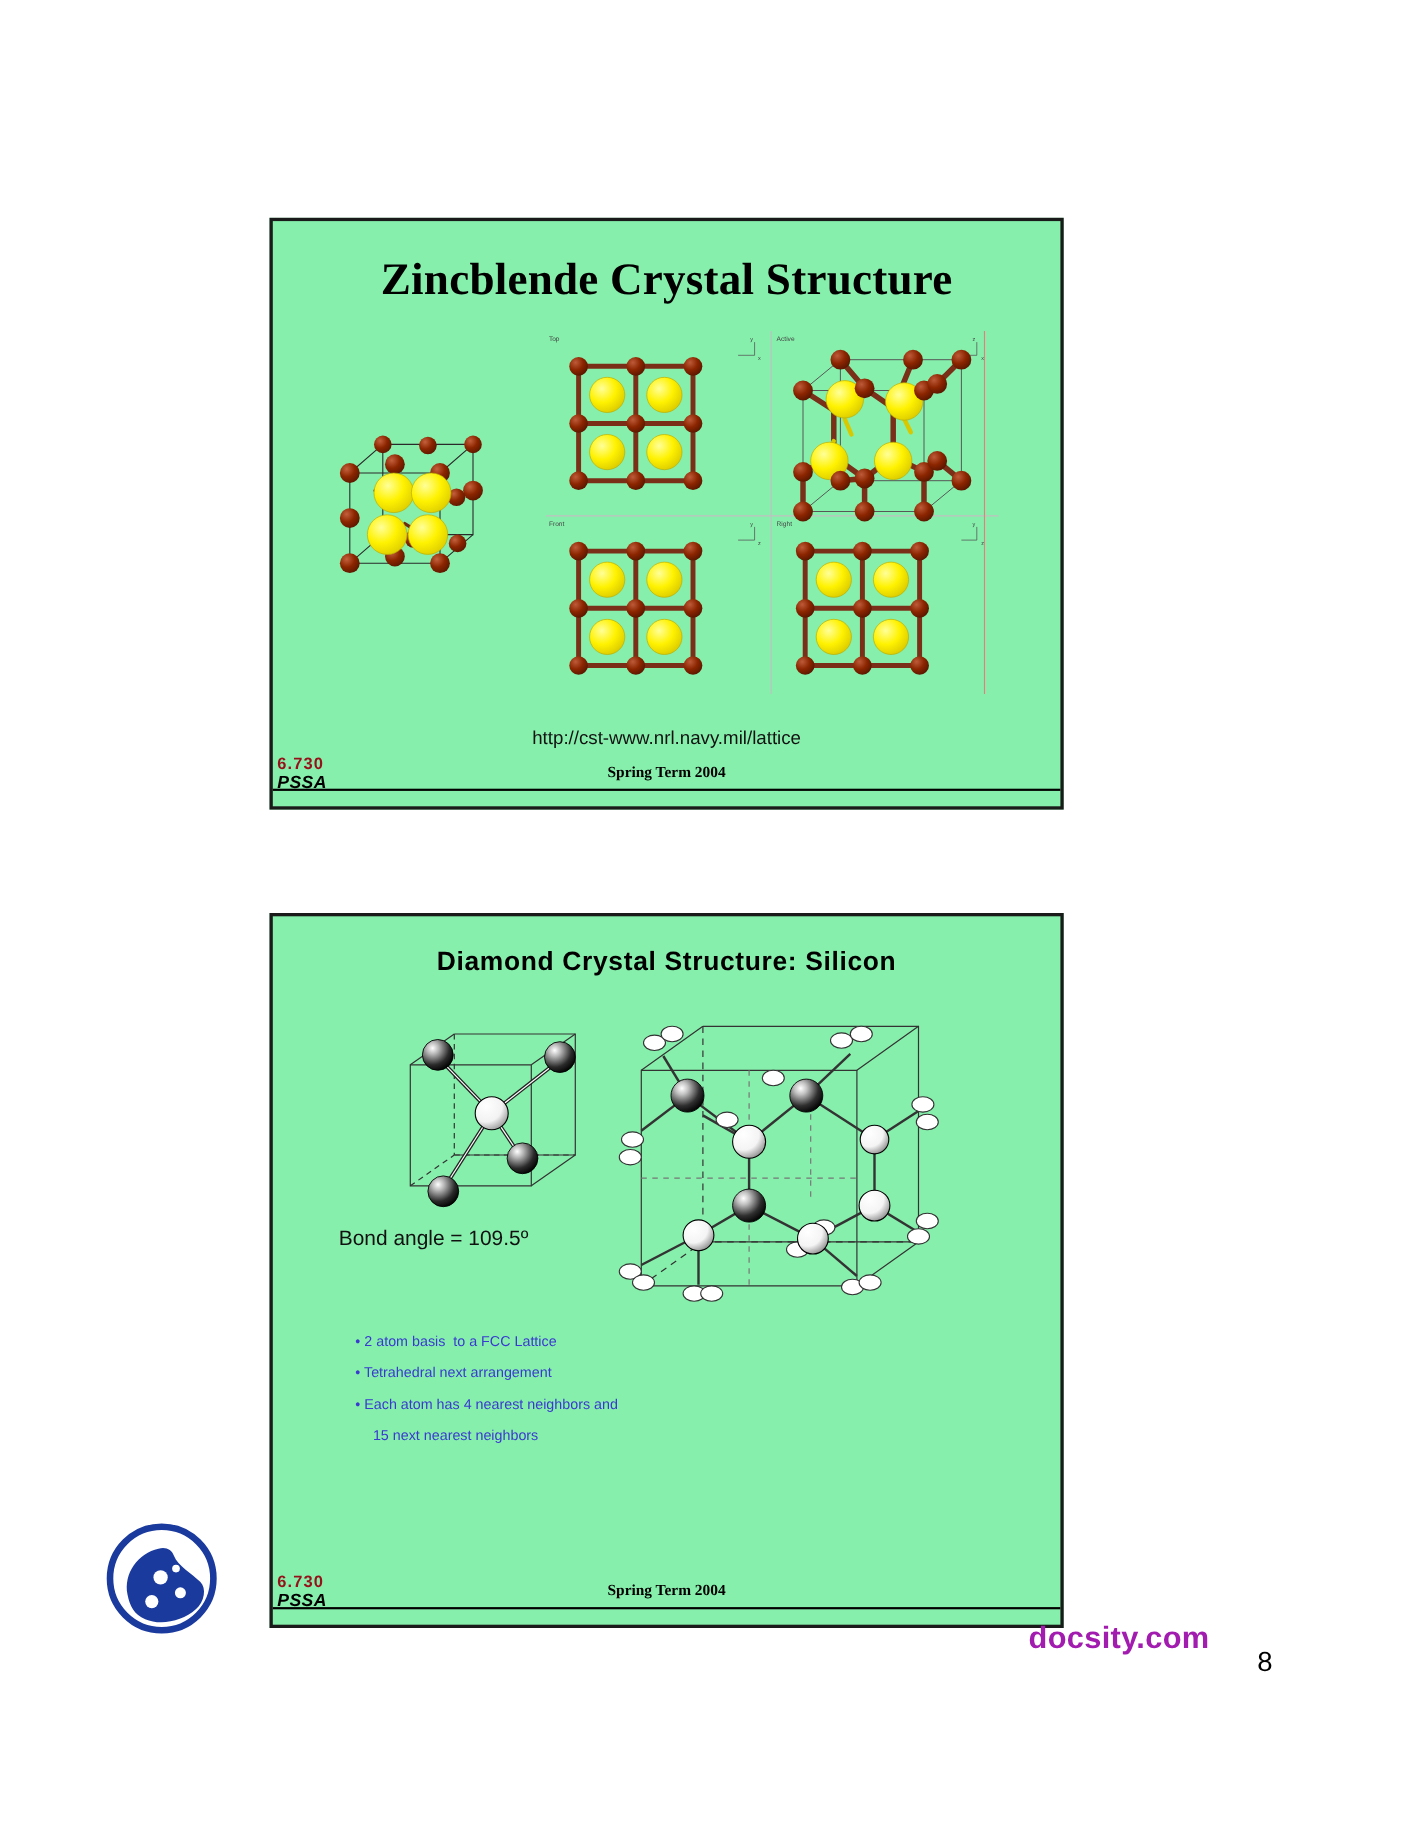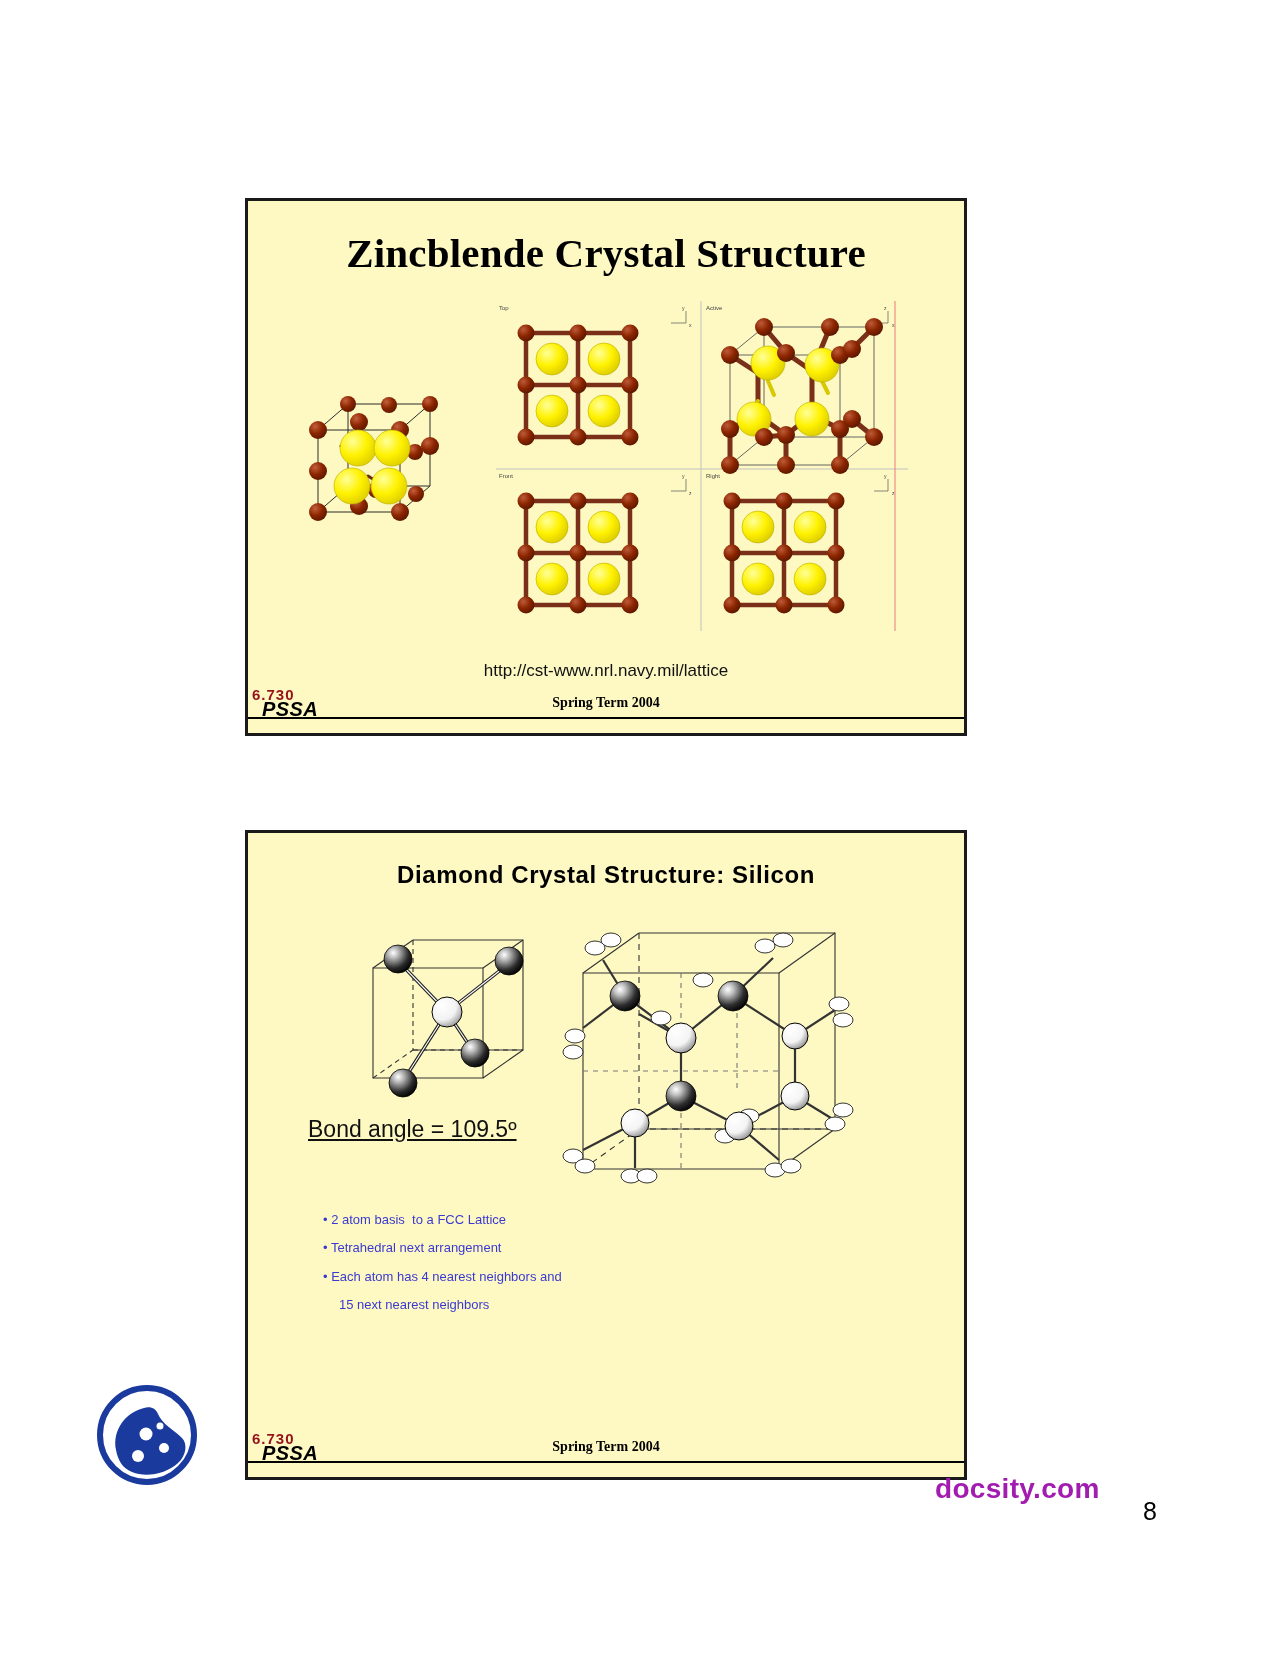--- a/index.html
+++ b/index.html
@@ -11,21 +11,21 @@
     width: 1280px;
     height: 1656px;
     position: relative;
     font-family: "Liberation Sans", sans-serif;
     overflow: hidden;
   }
 
   
   .slide {
     position: absolute;
-    background: #fef9c3;
+    background: #86efac;
     border: 3px solid #1a1a1a;
     box-sizing: border-box;
   }
   #slide-1 { left: 245px; top: 198px; width: 722px; height: 538px; }
   #slide-2 { left: 245px; top: 830px; width: 722px; height: 650px; }
 
   .slide-title-serif {
     position: absolute;
     left: 0; right: 0;
     text-align: center;
@@ -59,26 +59,26 @@
     left: 4px;
     bottom: 30px;
     font-family: "Liberation Sans", sans-serif;
     font-weight: bold;
     font-size: 15px;
     color: #96121a;
     letter-spacing: 1px;
   }
   .footer-pssa {
     position: absolute;
-    left: 14px;
+    left: 4px;
     bottom: 12px;
     font-family: "Liberation Sans", sans-serif;
     font-weight: bold;
     font-style: italic;
-    font-size: 20px;
+    font-size: 16px;
     color: #000000;
     letter-spacing: 0.4px;
   }
   .footer-term {
     position: absolute;
     left: 0; right: 0;
     bottom: 22px;
     text-align: center;
     font-family: "Liberation Serif", serif;
     font-weight: bold;
@@ -125,23 +125,22 @@
     left: 295px;
     top: 85px;
     width: 330px;
     height: 300px;
   }
   .bond-angle {
     position: absolute;
     left: 60px;
     top: 283px;
     font-family: "Liberation Sans", sans-serif;
-    font-size: 23px;
+    font-size: 19px;
     color: #111111;
-    text-decoration: underline;
   }
 
   .bullets {
     position: absolute;
     left: 75px;
     top: 380px;
     width: 600px;
   }
   .bullet {
     font-family: Liberation Sans, sans-serif;

